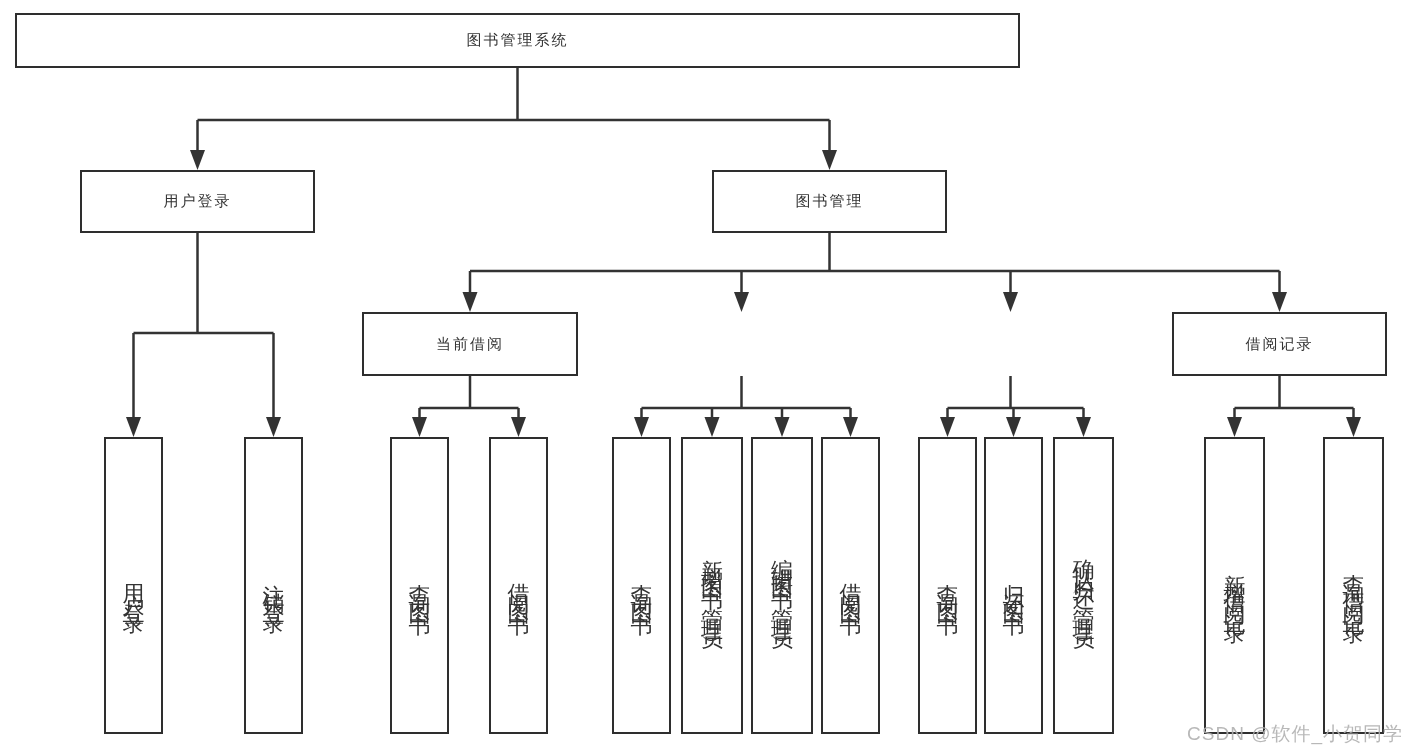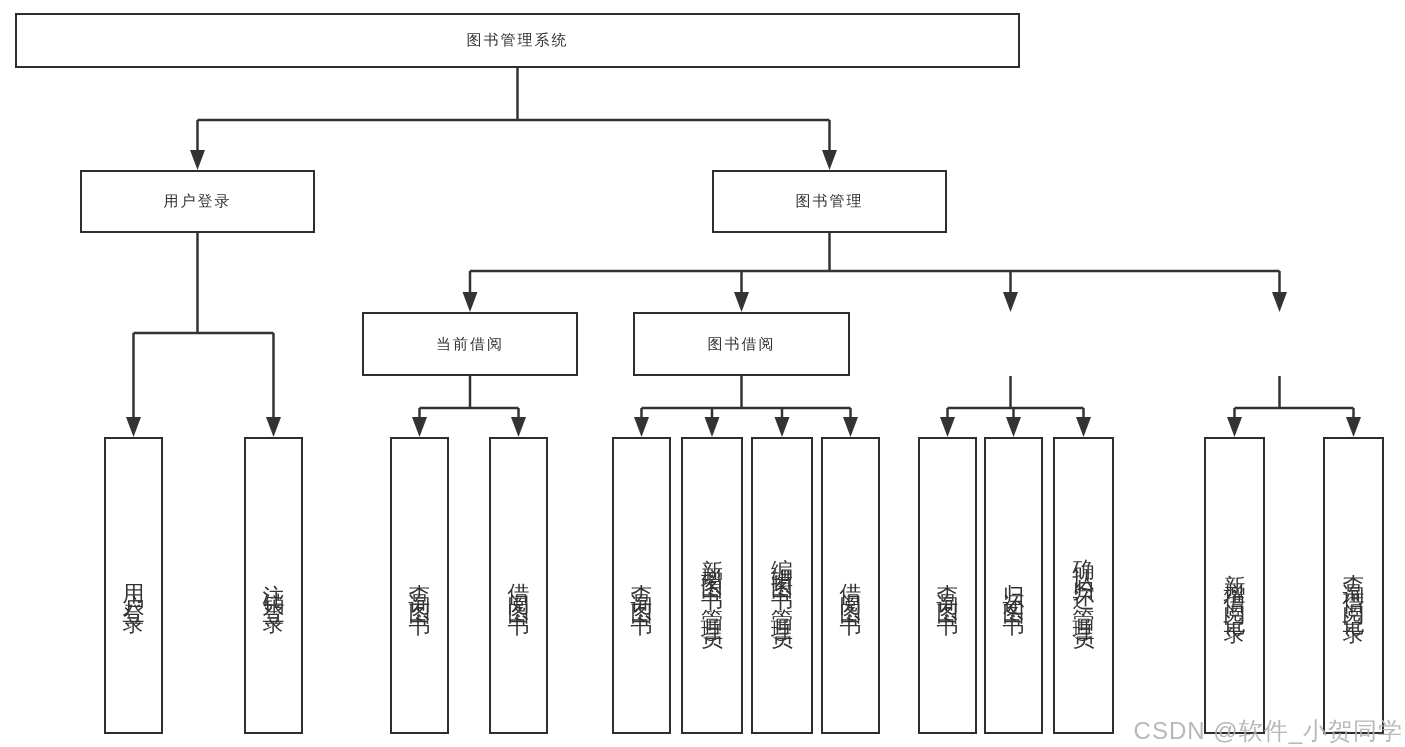--- a/index.html
+++ b/index.html
@@ -34,21 +34,21 @@
     font-size:22px;
     letter-spacing:10px;
     line-height:1;
     color:#333333;
   }
   #watermark{
     position:absolute;
     right:2px;
     bottom:0px;
     z-index:5;
-    font-size:24px;
+    font-size:19px;
     letter-spacing:1px;
     color:rgba(176,176,176,0.9);
     white-space:nowrap;
   }
 </style>
 </head>
 <body>
 
 <div id="stage">
 
@@ -128,22 +128,22 @@
   <div class="node h" style="left:80px;top:170px;width:235px;height:63px">
     <span>用户登录</span>
   </div>
   <div class="node h" style="left:712px;top:170px;width:235px;height:63px">
     <span>图书管理</span>
   </div>
 
   <div class="node h" style="left:362px;top:312px;width:216px;height:64px">
     <span>当前借阅</span>
   </div>
-  <div class="node h" style="left:633px;top:312px;width:217px;height:64px">
-    <span>图书借阅</span>
+  <div class="node h" style="left:1172px;top:312px;width:215px;height:64px">
+    <span>借阅记录</span>
   </div>
 
   <div class="node v" style="left:104px;top:437px;width:59px;height:297px">
     <span>用户登录</span>
   </div>
   <div class="node v" style="left:244px;top:437px;width:59px;height:297px">
     <span>注销登录</span>
   </div>
 
   <div class="node v" style="left:390px;top:437px;width:59px;height:297px">

